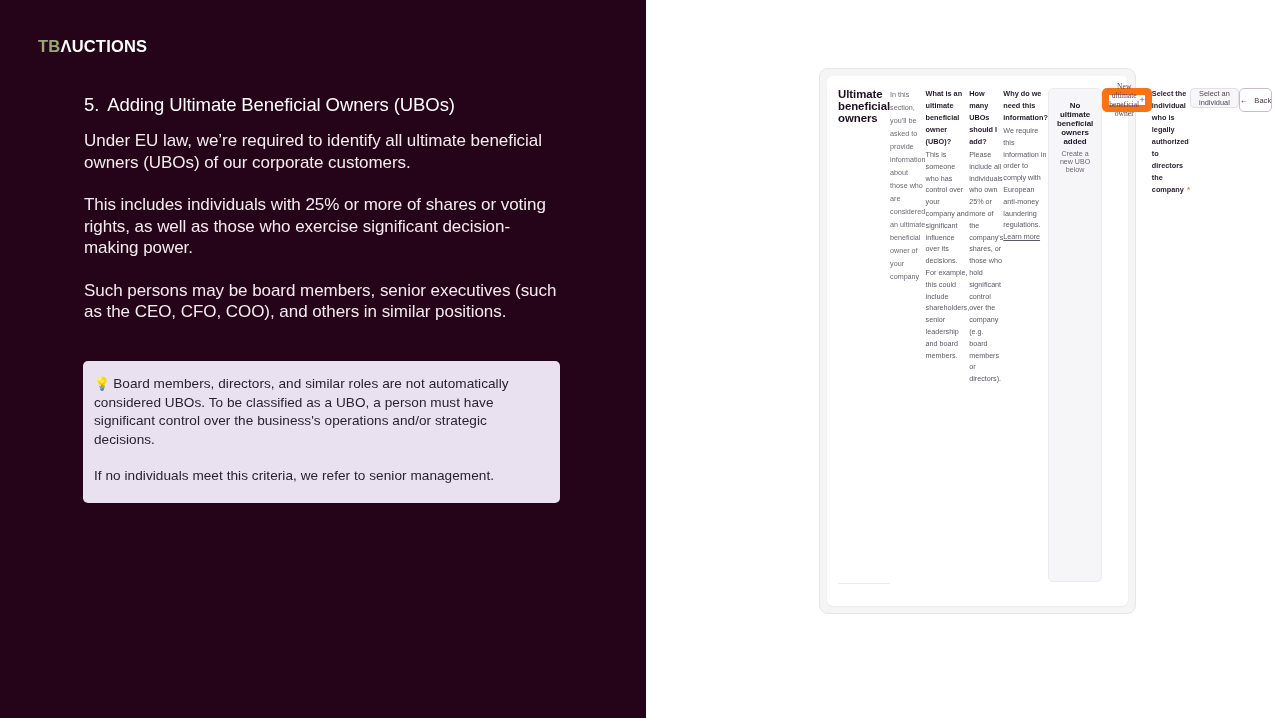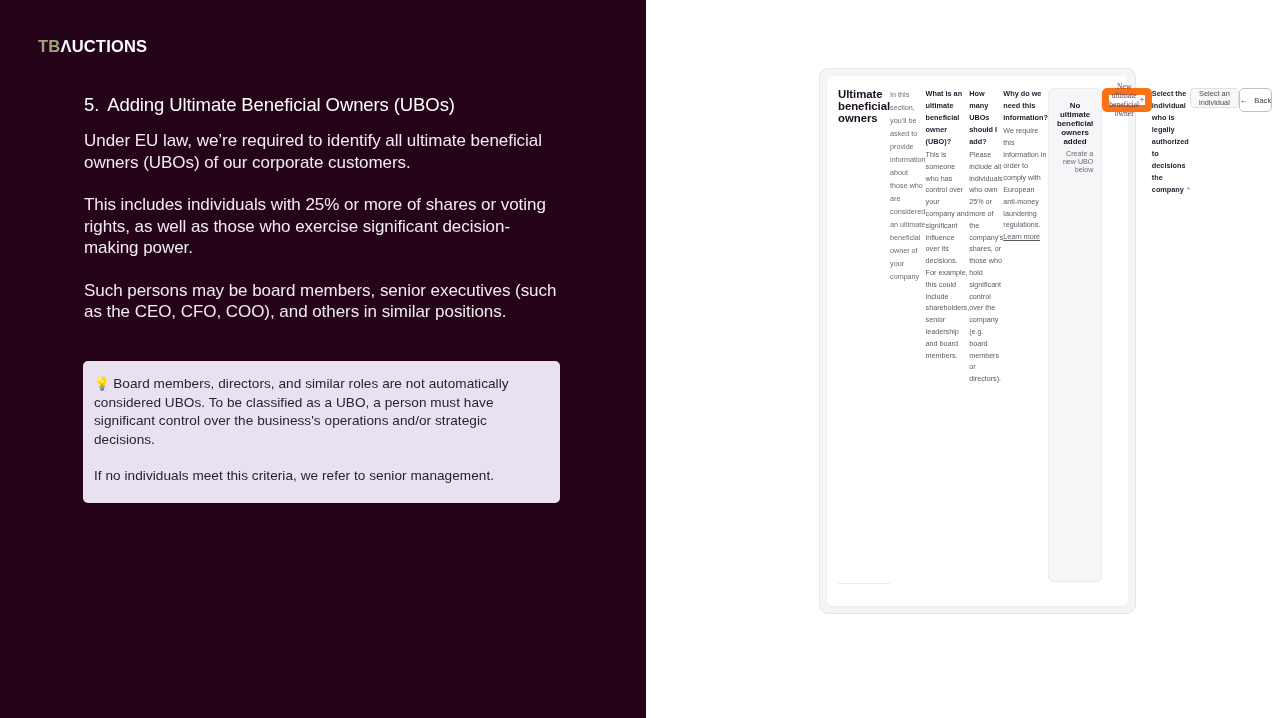--- a/index.html
+++ b/index.html
@@ -176,21 +176,20 @@
   }
   .empty-title {
     color: #201728;
     font-size: 7.9px;
     font-weight: bold;
     margin-bottom: 4px;
   }
   .empty-sub {
     color: #6e6976;
     font-size: 7.1px;
-    text-align: right;
   }
 
   .new-ubo-btn {
     display: flex;
     align-items: center;
     justify-content: center;
     height: 24px;
     background: #ffffff;
     border: 7px solid #f97316;
     border-radius: 5px;
@@ -345,21 +344,21 @@
           <div class="empty-title">No ultimate beneficial owners added</div>
           <div class="empty-sub">Create a new UBO below</div>
         </div>
 
         <button class="new-ubo-btn">
           <span>New ultimate beneficial owner</span>
           <span class="plus-icon">+</span>
         </button>
 
         <div class="field-label">
-          <span>Select the individual who is legally authorized to decisions the company</span><span class="req-star">*</span>
+          <span>Select the individual who is legally authorized to directors the company</span><span class="req-star">*</span>
         </div>
 
         <div class="select-box">
           <span>Select an individual</span>
         </div>
 
         <div class="spacer"></div>
 
         <div class="footer-divider"></div>
 

